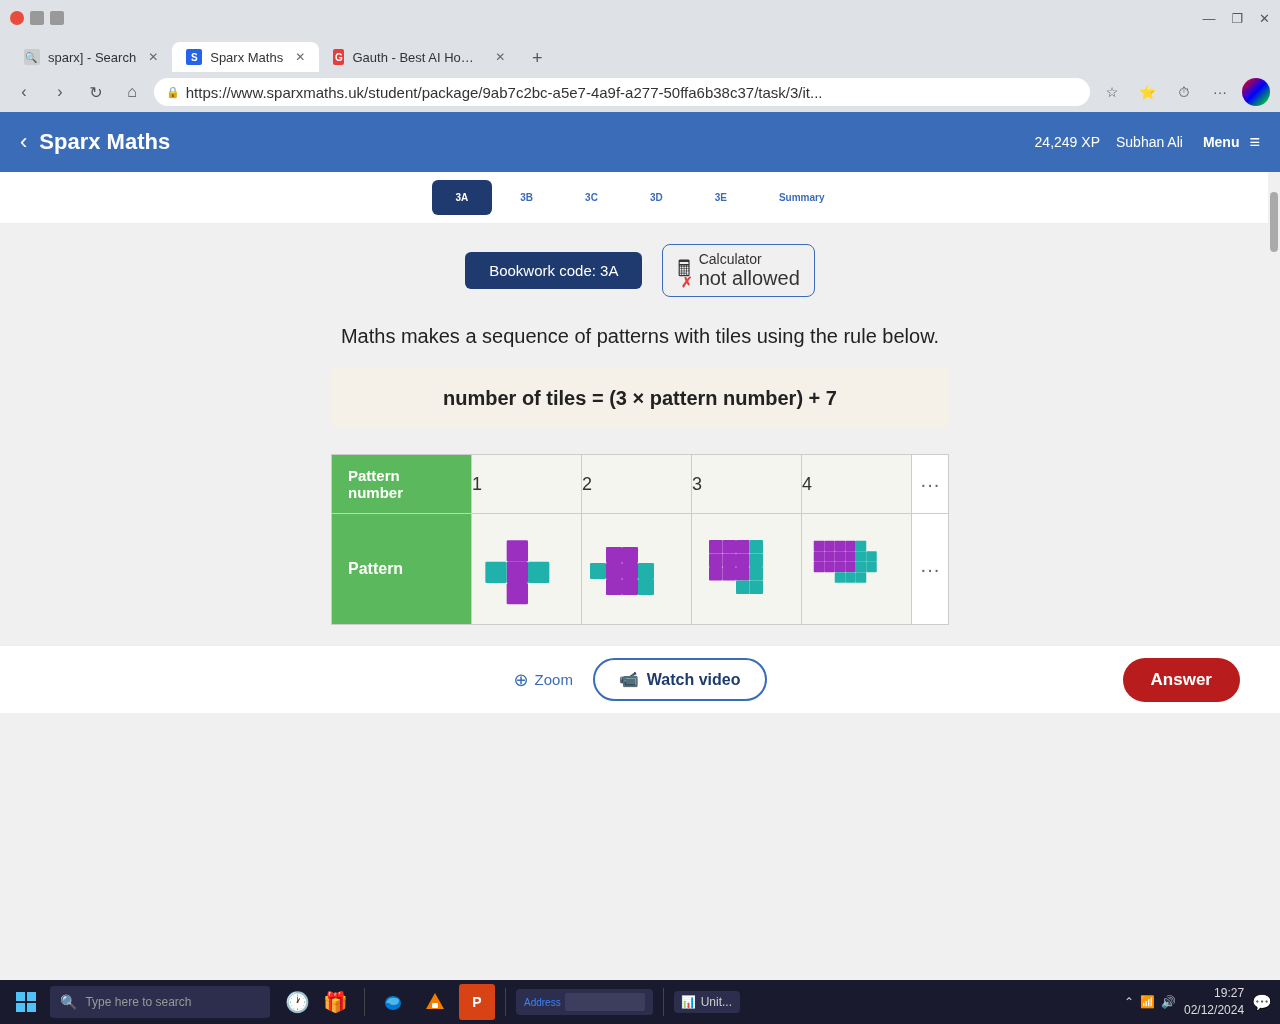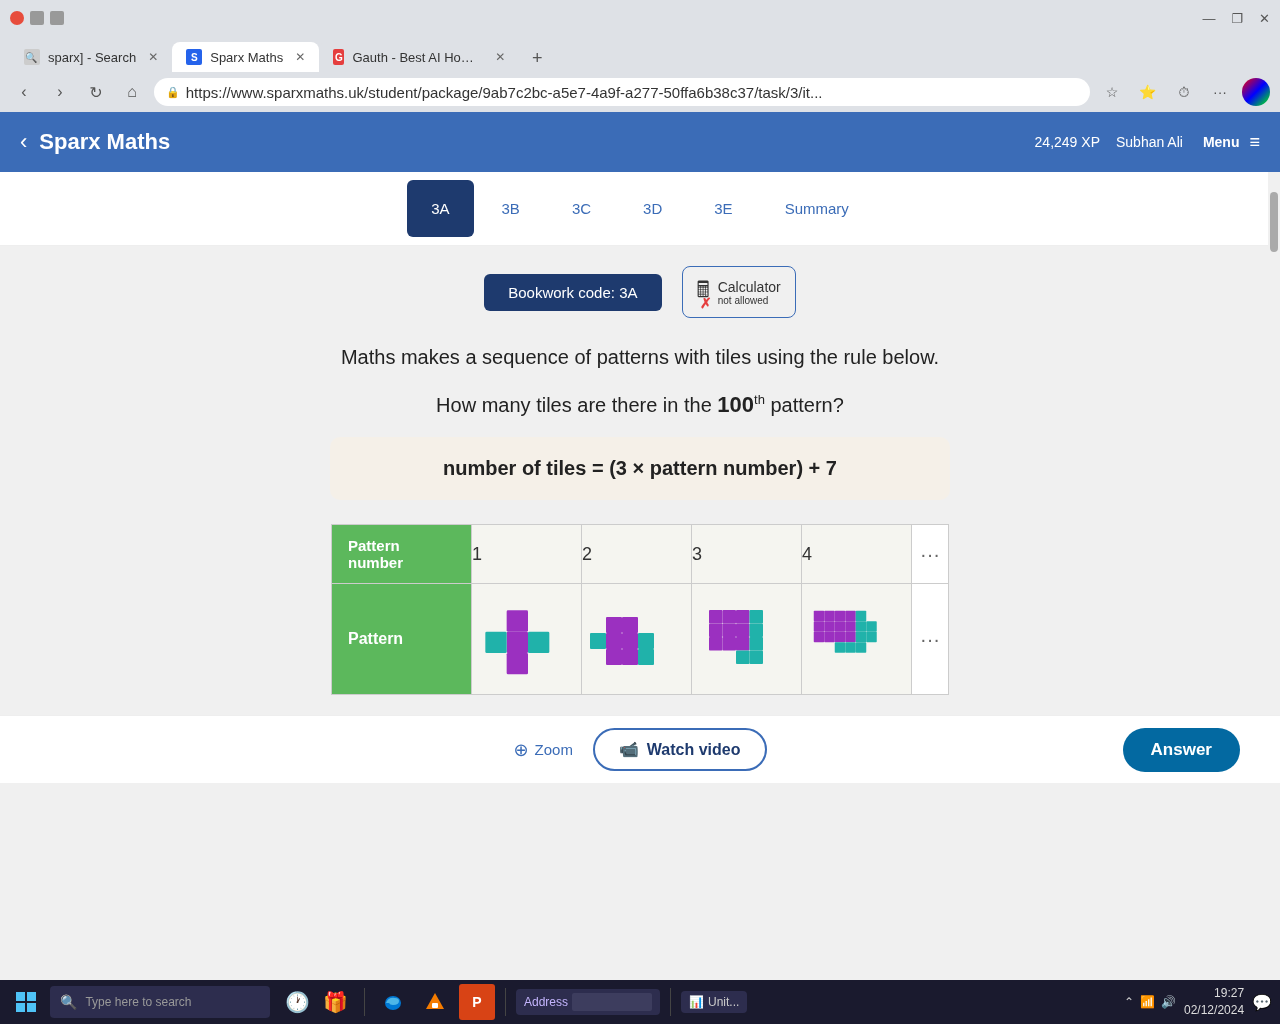--- a/index.html
+++ b/index.html
@@ -30,21 +30,21 @@
     .sparx-header { background: #3b6cb7; display: flex; align-items: center; padding: 0 20px; height: 60px; color: white; }
     .sparx-back { font-size: 22px; margin-right: 12px; cursor: pointer; }
     .sparx-logo { font-size: 22px; font-weight: bold; flex: 1; }
     .sparx-xp { font-size: 14px; margin-right: 16px; }
     .sparx-user { font-size: 14px; margin-right: 20px; }
     .sparx-menu { font-size: 14px; font-weight: bold; margin-right: 10px; cursor: pointer; }
     .sparx-hamburger { font-size: 18px; cursor: pointer; }
 
     
     .task-tabs { display: flex; align-items: center; justify-content: center; padding: 8px 0; background: white; border-bottom: 1px solid #eee; gap: 4px; }
-    .task-tab { padding: 20px 24px; border-radius: 6px; font-size: 15px; cursor: pointer; color: #3b6cb7; font-weight: 400; }
+    .task-tab { padding: 12px 24px; border-radius: 6px; font-size: 10px; cursor: pointer; color: #3b6cb7; font-weight: 700; }
     .task-tab.active { background: #1e3a6e; color: white; border-radius: 6px; }
     .task-tab.summary { color: #3b6cb7; }
 
     
     .main-content { padding: 20px 40px; max-width: 900px; margin: 0 auto; }
 
     .bookwork-row { display: flex; align-items: center; gap: 20px; margin-bottom: 24px; justify-content: center; }
     .bookwork-code { background: #1e3a6e; color: white; padding: 10px 24px; border-radius: 6px; font-size: 15px; font-weight: 500; }
     .calculator-badge { display: flex; align-items: center; gap: 8px; border: 1.5px solid #3b6cb7; border-radius: 8px; padding: 6px 14px; color: #333; font-size: 14px; }
 
@@ -60,21 +60,21 @@
     .pattern-dots { font-size: 20px; color: #666; padding: 0 8px; border: none; background: white; }
     .pattern-visual-cell { background: #f5f5f0; width: 110px; height: 110px; padding: 8px; }
     .pattern-label-cell { background: #5cb85c; color: white; font-weight: bold; font-size: 16px; padding: 8px 16px; vertical-align: middle; }
 
     
     .bottom-bar { display: flex; align-items: center; justify-content: center; padding: 12px 40px; background: white; border-top: 1px solid #eee; position: relative; gap: 20px; }
     .zoom-btn { display: flex; align-items: center; gap: 6px; color: #3b6cb7; font-size: 15px; cursor: pointer; }
 
     .watch-video-btn { display: flex; align-items: center; gap: 8px; border: 2px solid #3b6cb7; border-radius: 24px; padding: 10px 24px; color: #1e3a6e; font-size: 16px; font-weight: 600; cursor: pointer; background: white; }
 
-    .answer-btn { background: #0369a1; color: white; border: none; border-radius: 24px; padding: 12px 28px; font-size: 17px; font-weight: bold; cursor: pointer; position: absolute; right: 40px; }
+    .answer-btn { background: #b91c1c; color: white; border: none; border-radius: 24px; padding: 12px 28px; font-size: 17px; font-weight: bold; cursor: pointer; position: absolute; right: 40px; }
 
     
     .scrollbar { position: absolute; right: 0; top: 0; width: 12px; height: 100%; background: #f0f0f0; }
     .scrollbar-thumb { width: 8px; height: 60px; background: #aaa; border-radius: 4px; margin: 2px auto; margin-top: 20px; }
 
     
     .taskbar { background: #1a1a2e; display: flex; align-items: center; height: 44px; padding: 0 8px; gap: 6px; width: 100%; }
     .win-start { width: 36px; height: 36px; display: flex; align-items: center; justify-content: center; cursor: pointer; }
     .win-logo { display: grid; grid-template-columns: 1fr 1fr; gap: 2px; width: 20px; height: 20px; }
     .win-logo-cell { background: white; }
@@ -82,21 +82,21 @@
     .search-icon-tb { color: #aaa; font-size: 14px; }
     .taskbar-search-text { color: #999; font-size: 12px; }
     .taskbar-apps { display: flex; gap: 2px; margin-left: 4px; }
     .taskbar-app { width: 36px; height: 36px; border-radius: 4px; display: flex; align-items: center; justify-content: center; cursor: pointer; }
     .taskbar-divider { width: 1px; height: 28px; background: #444; margin: 0 4px; }
     .taskbar-right { margin-left: auto; display: flex; align-items: center; gap: 8px; }
     .taskbar-sys { display: flex; align-items: center; gap: 6px; color: #ccc; font-size: 12px; }
     .taskbar-clock { text-align: right; color: #ddd; font-size: 12px; line-height: 1.4; }
     .taskbar-notif { color: #ccc; font-size: 16px; cursor: pointer; }
     .address-taskbar { display: flex; align-items: center; gap: 4px; background: #2d2d4e; border-radius: 4px; padding: 4px 8px; }
-    .address-label { color: #c4b5fd; font-size: 12px; }
+    .address-label { color: #3b82f6; font-size: 10px; }
     .address-field { background: #3d3d5e; border: none; color: #ccc; font-size: 12px; padding: 2px 6px; width: 80px; border-radius: 2px; }
     .taskbar-unit { background: #2d2d4e; border-radius: 4px; padding: 4px 8px; color: #ccc; font-size: 12px; cursor: pointer; display: flex; align-items: center; gap: 4px; }
 
     .content-wrapper { height: calc(1024px - 36px - 36px - 40px - 60px - 44px); overflow: hidden; position: relative; }
     .inner-content { height: 100%; overflow: hidden; }
   </style>
 </head>
 <body>
 
 <div class="title-bar">
@@ -175,29 +175,26 @@
 
       <div class="bookwork-row">
         <div class="bookwork-code">Bookwork code: 3A</div>
         <div class="calculator-badge">
           <div style="position:relative;display:inline-block;">
             <span style="font-size:22px;">🖩</span>
             <span style="position:absolute;bottom:0;right:-2px;color:#e53e3e;font-weight:bold;font-size:14px;">✗</span>
           </div>
           <div>
             <div style="font-size:14px;">Calculator</div>
-            <div style="font-size:10px;">not allowed</div>
+            <div style="font-size:20px;">not allowed</div>
           </div>
         </div>
       </div>
 
       <div class="question-text">Maths makes a sequence of patterns with tiles using the rule below.</div>
-      <div class="question-text">
-        <span>How many tiles are there in the </span><span style="font-weight:bold;font-size:22px;">100</span><sup style="font-size:13px;">th</sup><span> pattern?</span>
-      </div>
 
       <div class="formula-box">
         <span>number of tiles = (3 × pattern number) + 7</span>
       </div>
 
       <table class="pattern-table">
         <tbody>
             <tr>
           <td class="pattern-header-cell">Pattern number</td>
           <td class="pattern-number-cell">1</td>

